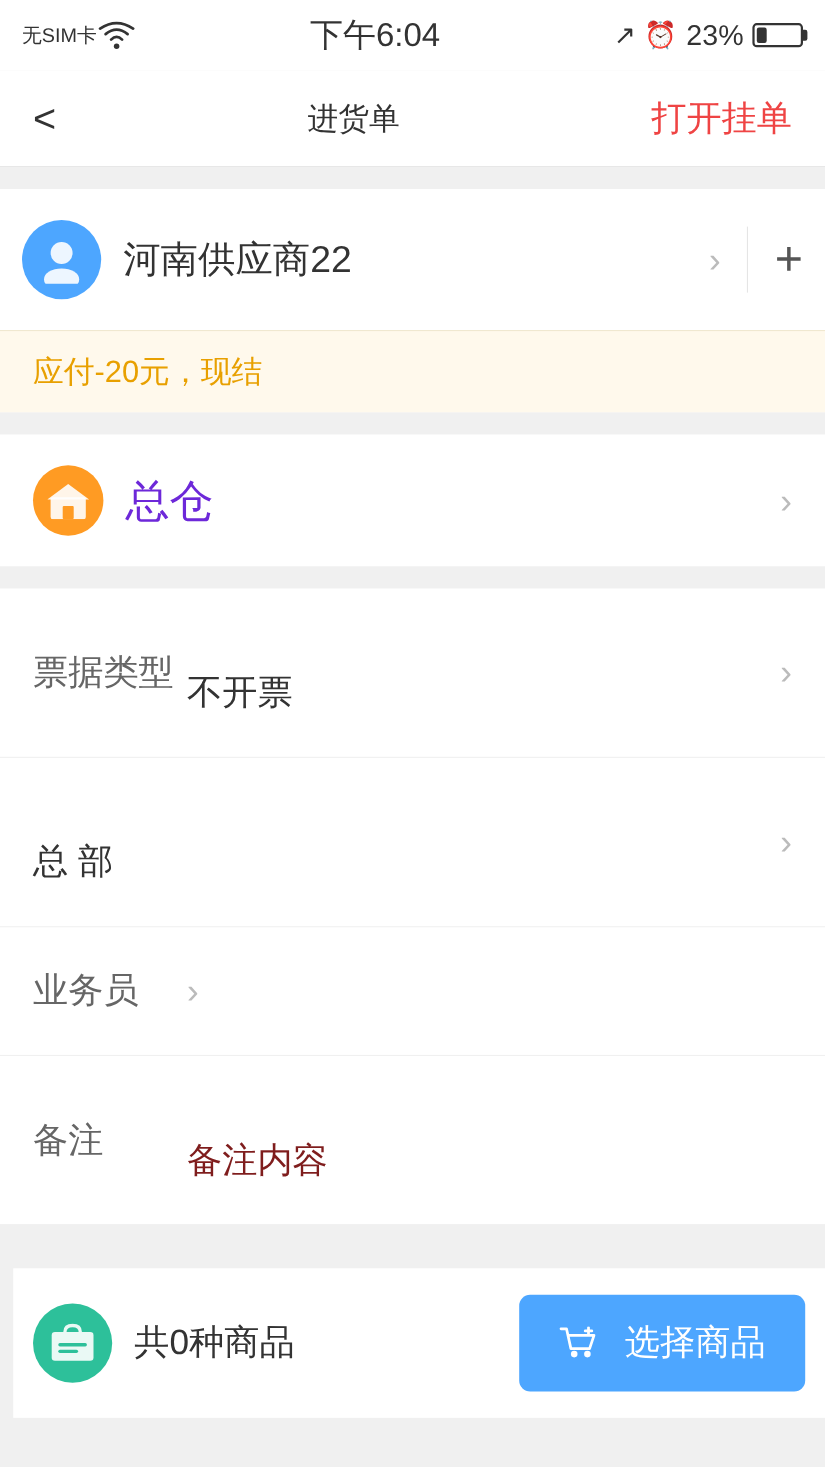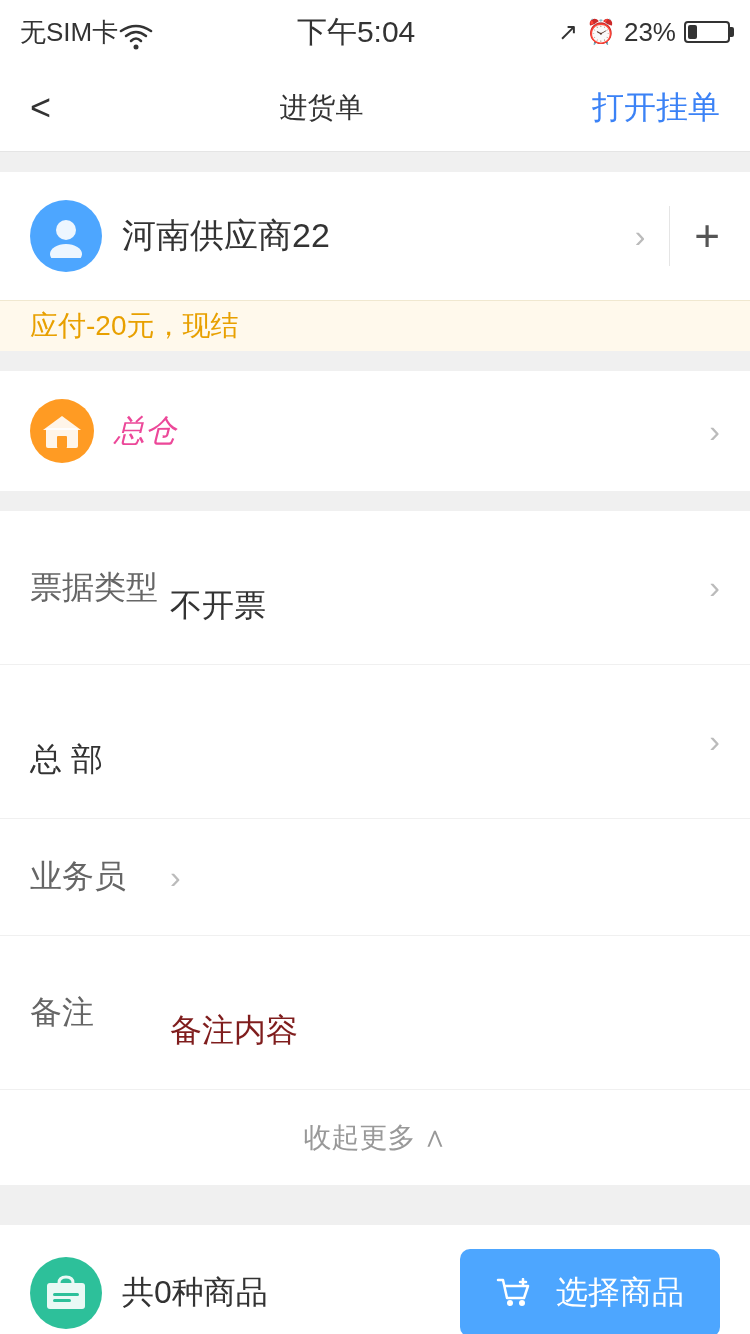--- a/index.html
+++ b/index.html
@@ -20,23 +20,23 @@
       background: #fff;
       display: flex;
       align-items: center;
       justify-content: space-between;
       padding: 0 20px;
       font-size: 28px;
       color: #333;
     }
     .status-left {
       display: flex;
-      align-items: flex-end;
+      align-items: center;
       gap: 0;
-      font-size: 26px;
+      font-size: 18px;
     }
     .status-center {
       font-size: 30px;
       font-weight: 500;
     }
     .status-right {
       display: flex;
       align-items: center;
       gap: 8px;
       font-size: 26px;
@@ -85,42 +85,42 @@
       color: #333;
       cursor: pointer;
     }
     .nav-title {
       font-size: 28px;
       font-weight: 500;
       color: #333;
     }
     .nav-action {
       font-size: 32px;
-      color: #3b82f6;
+      color: #ef4444;
       cursor: pointer;
     }
 
     
     .section-divider {
       width: 100%;
       height: 20px;
       background: #f0f0f0;
     }
 
     
     .card-section {
       background: #fff;
       margin-bottom: 0;
     }
 
     
     .supplier-row {
       display: flex;
       align-items: center;
-      padding: 28px 30px;
+      padding: 28px 20px;
       background: #fff;
       border-bottom: none;
     }
     .supplier-avatar {
       width: 72px;
       height: 72px;
       border-radius: 50%;
       background: #4da6ff;
       display: flex;
       align-items: center;
@@ -147,21 +147,21 @@
     }
     .add-icon {
       font-size: 44px;
       color: #555;
       cursor: pointer;
     }
 
     
     .notice-banner {
       background: #fff9ec;
-      padding: 6px 30px;
+      padding: 18px 30px;
       color: #e8a000;
       font-size: 28px;
       border-top: 1px solid #f0e8d0;
     }
 
     
     .warehouse-row {
       display: flex;
       align-items: center;
       padding: 28px 30px;
@@ -174,23 +174,22 @@
       border-radius: 50%;
       background: #ff9b23;
       display: flex;
       align-items: center;
       justify-content: center;
       margin-right: 20px;
       flex-shrink: 0;
     }
     .warehouse-name {
       flex: 1;
-      font-size: 31px;
-      color: #ec4899;
-      font-style: italic;
+      font-size: 40px;
+      color: #6d28d9;
     }
 
     
     .form-section {
       background: #fff;
     }
     .form-row {
       display: flex;
       align-items: center;
       padding: 36px 30px;
@@ -228,22 +227,23 @@
       font-size: 28px;
       color: #999;
     }
 
     
     .product-bar {
       background: #fff;
       margin-top: 20px;
       display: flex;
       align-items: center;
-      padding: 24px 30px;
+      padding: 24px 18px;
       gap: 20px;
+      margin-left: 12px;
     }
     .product-icon-circle {
       width: 72px;
       height: 72px;
       border-radius: 50%;
       background: #2dc09a;
       display: flex;
       align-items: center;
       justify-content: center;
       flex-shrink: 0;
@@ -277,21 +277,21 @@
   <div class="status-left">
     <span>无SIM卡</span>
     <svg width="36" height="26" viewBox="0 0 36 26">
       <path d="M18 22 Q18 22 18 22" stroke="#333" stroke-width="3" fill="none"></path>
       <path d="M13 17 Q18 12 23 17" stroke="#333" stroke-width="2.5" fill="none" stroke-linecap="round"></path>
       <path d="M8 12 Q18 4 28 12" stroke="#333" stroke-width="2.5" fill="none" stroke-linecap="round"></path>
       <path d="M3 7 Q18 -3 33 7" stroke="#333" stroke-width="2.5" fill="none" stroke-linecap="round"></path>
       <circle cx="18" cy="23" r="2.5" fill="#333"></circle>
     </svg>
   </div>
-  <div class="status-center">下午5:04</div>
+  <div class="status-center">下午6:04</div>
   <div class="status-right">
     <span style="font-size:24px;">↗</span>
     <span style="font-size:24px;">⏰</span>
     <span>23%</span>
     <div class="battery-box">
       <div class="battery-fill"></div>
     </div>
   </div>
 </div>
 
@@ -356,23 +356,20 @@
   <div class="form-row">
     <span class="form-label">业务员</span>
     <span class="chevron-icon">›</span>
   </div>
 
   <div class="form-row">
     <span class="form-label">备注</span>
     <span class="form-value placeholder">备注内容</span>
   </div>
 
-  <div class="collapse-row">
-    <span class="collapse-text">收起更多 ∧</span>
-  </div>
 </div>
 
 <div class="section-divider"></div>
 
 <div class="product-bar">
   <div class="product-icon-circle">
     <svg width="42" height="36" viewBox="0 0 42 36">
       <rect x="2" y="8" width="38" height="26" rx="3" fill="#fff" opacity="0.9"></rect>
       <path d="M14 8 Q14 2 21 2 Q28 2 28 8" stroke="#fff" stroke-width="3" fill="none" opacity="0.9"></path>
       <rect x="8" y="18" width="26" height="3" rx="1.5" fill="#2dc09a"></rect>

